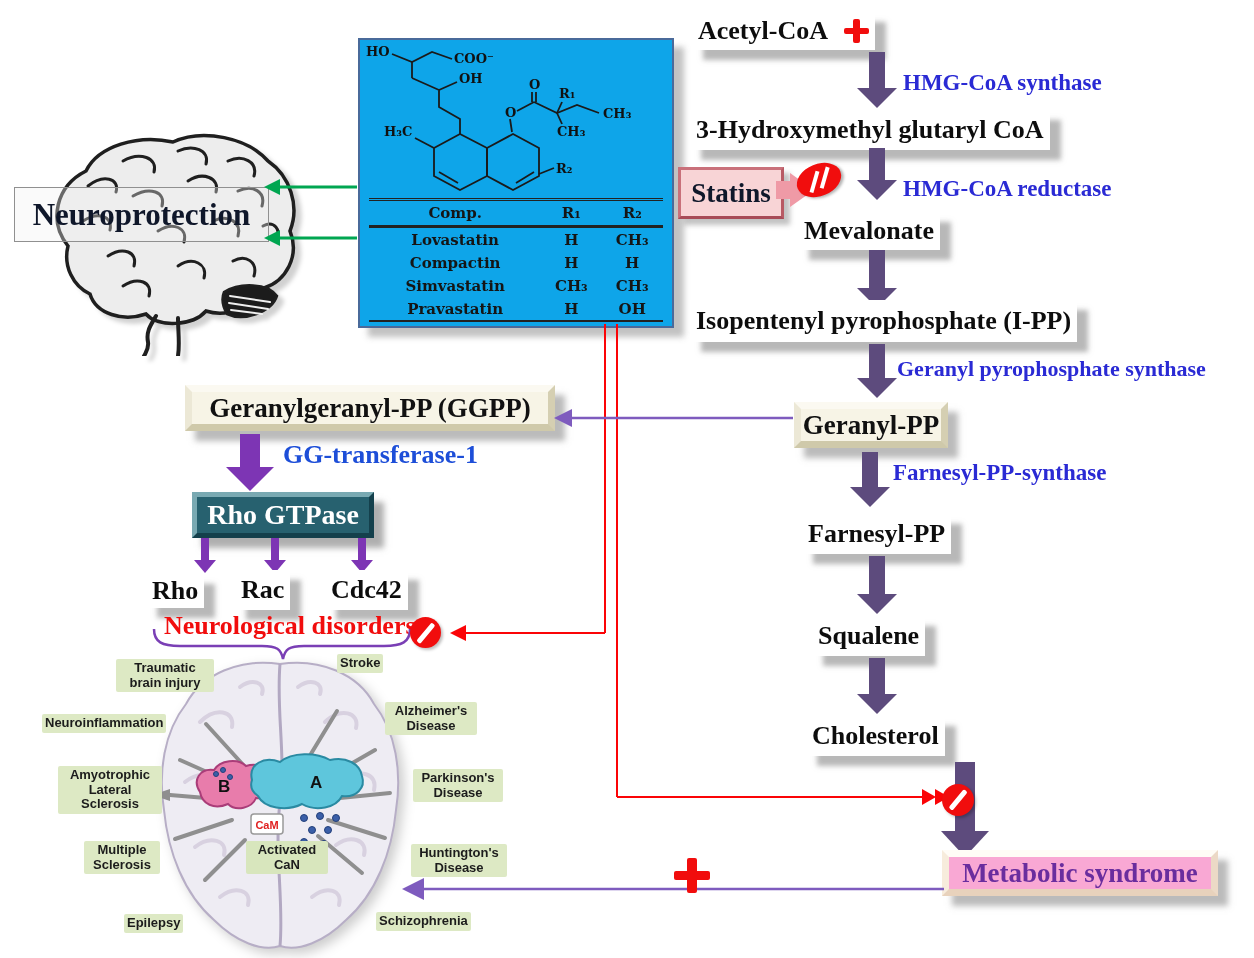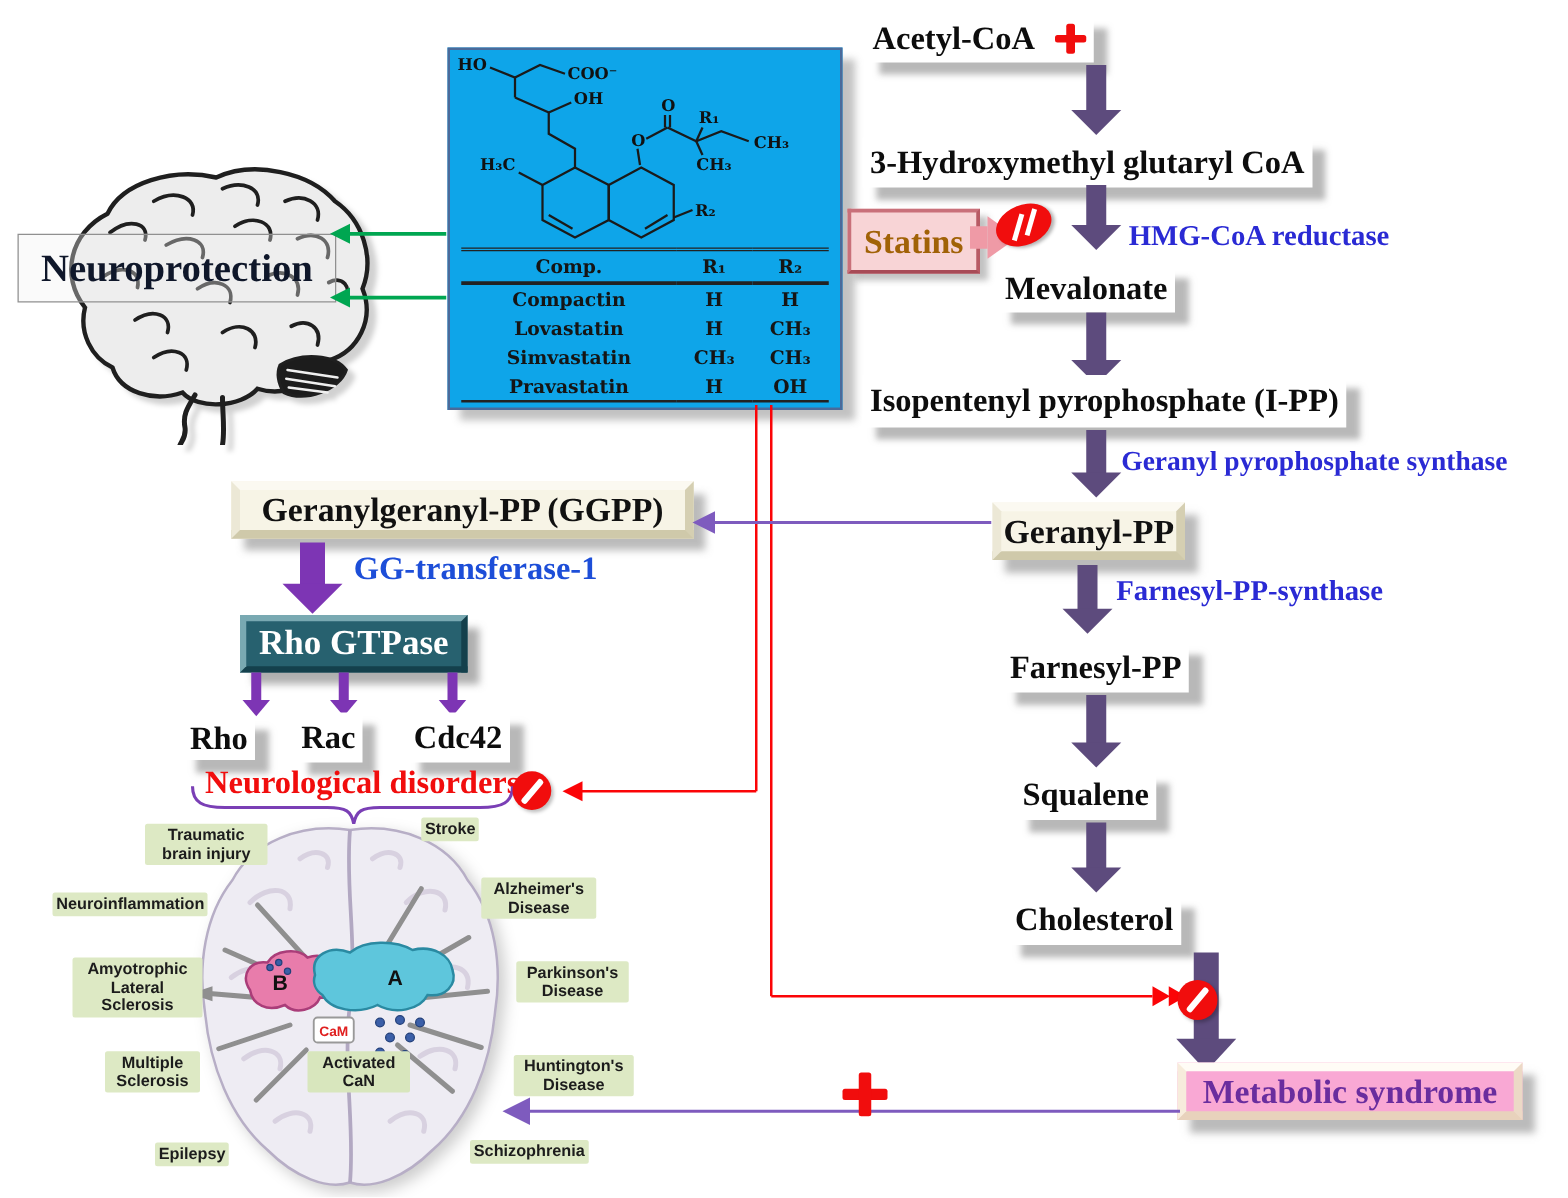--- a/index.html
+++ b/index.html
@@ -135,28 +135,28 @@
     <table class="comp-table">
       <thead>
           <tr>
         <th>Comp.</th>
         <th>R₁</th>
         <th>R₂</th>
       </tr>
         </thead>
       <tbody>
         <tr>
+          <td>Lovastatin</td>
+          <td>H</td>
+          <td>CH₃</td>
+          </tr>
+        <tr>
           <td>Compactin</td>
           <td>H</td>
           <td>H</td>
-          </tr>
-        <tr>
-          <td>Lovastatin</td>
-          <td>H</td>
-          <td>CH₃</td>
           </tr>
         <tr>
           <td>Simvastatin</td>
           <td>CH₃</td>
           <td>CH₃</td>
           </tr>
         <tr>
           <td>Pravastatin</td>
           <td>H</td>
           <td>OH</td>
@@ -168,32 +168,33 @@
   <div class="node" style="left:692px;top:12px;height:38px;gap:16px;">
     <span>Acetyl-CoA</span>
     <span class="plus" style="position:relative;width:25px;height:24px;display:inline-block;">
         <span class="h"></span>
         <span class="v"></span>
       </span>
   </div>
 
   <div class="shaft" style="left:869px;top:52px;width:16px;height:37px;"></div>
   <div class="tri" style="left:857px;top:88px;border-width:20px 20px 0 20px;"></div>
+  <div class="enzyme" style="left:903px;top:70px;">HMG-CoA synthase</div>
 
   <div class="node" style="left:690px;top:110px;height:40px;">3-Hydroxymethyl glutaryl CoA</div>
 
   <div class="shaft" style="left:869px;top:148px;width:16px;height:33px;"></div>
   <div class="tri" style="left:857px;top:180px;border-width:20px 20px 0 20px;"></div>
   <div class="enzyme" style="left:903px;top:176px;">HMG-CoA reductase</div>
 
   <div class="abs" style="left:678px;top:167px;width:100px;height:46px;background:#f8d4d6;
               border:3px solid #c9707a;border-bottom-color:#a84b57;border-right-color:#b85a64;
               box-shadow:6px 6px 5px rgba(120,120,120,.45);
               display:flex;align-items:center;justify-content:center;">
-    <span class="serifbold" style="font-size:27px;color:#a16207;">Statins</span>
+    <span class="serifbold" style="font-size:27px;color:#0f172a;">Statins</span>
   </div>
   <div class="abs" style="left:776px;top:181px;width:14px;height:18px;background:#ef9aa6;"></div>
   <div class="abs" style="left:790px;top:173px;width:0;height:0;border-style:solid;
               border-color:transparent transparent transparent #ef9aa6;border-width:17px 0 17px 24px;"></div>
   <span class="pillno" style="left:796px;top:164px;width:46px;height:32px;">
     <span class="bar" style="left:16px;"></span>
       <span class="bar" style="left:27px;"></span>
   </span>
 
   <div class="node" style="left:798px;top:212px;height:38px;">Mevalonate</div>

